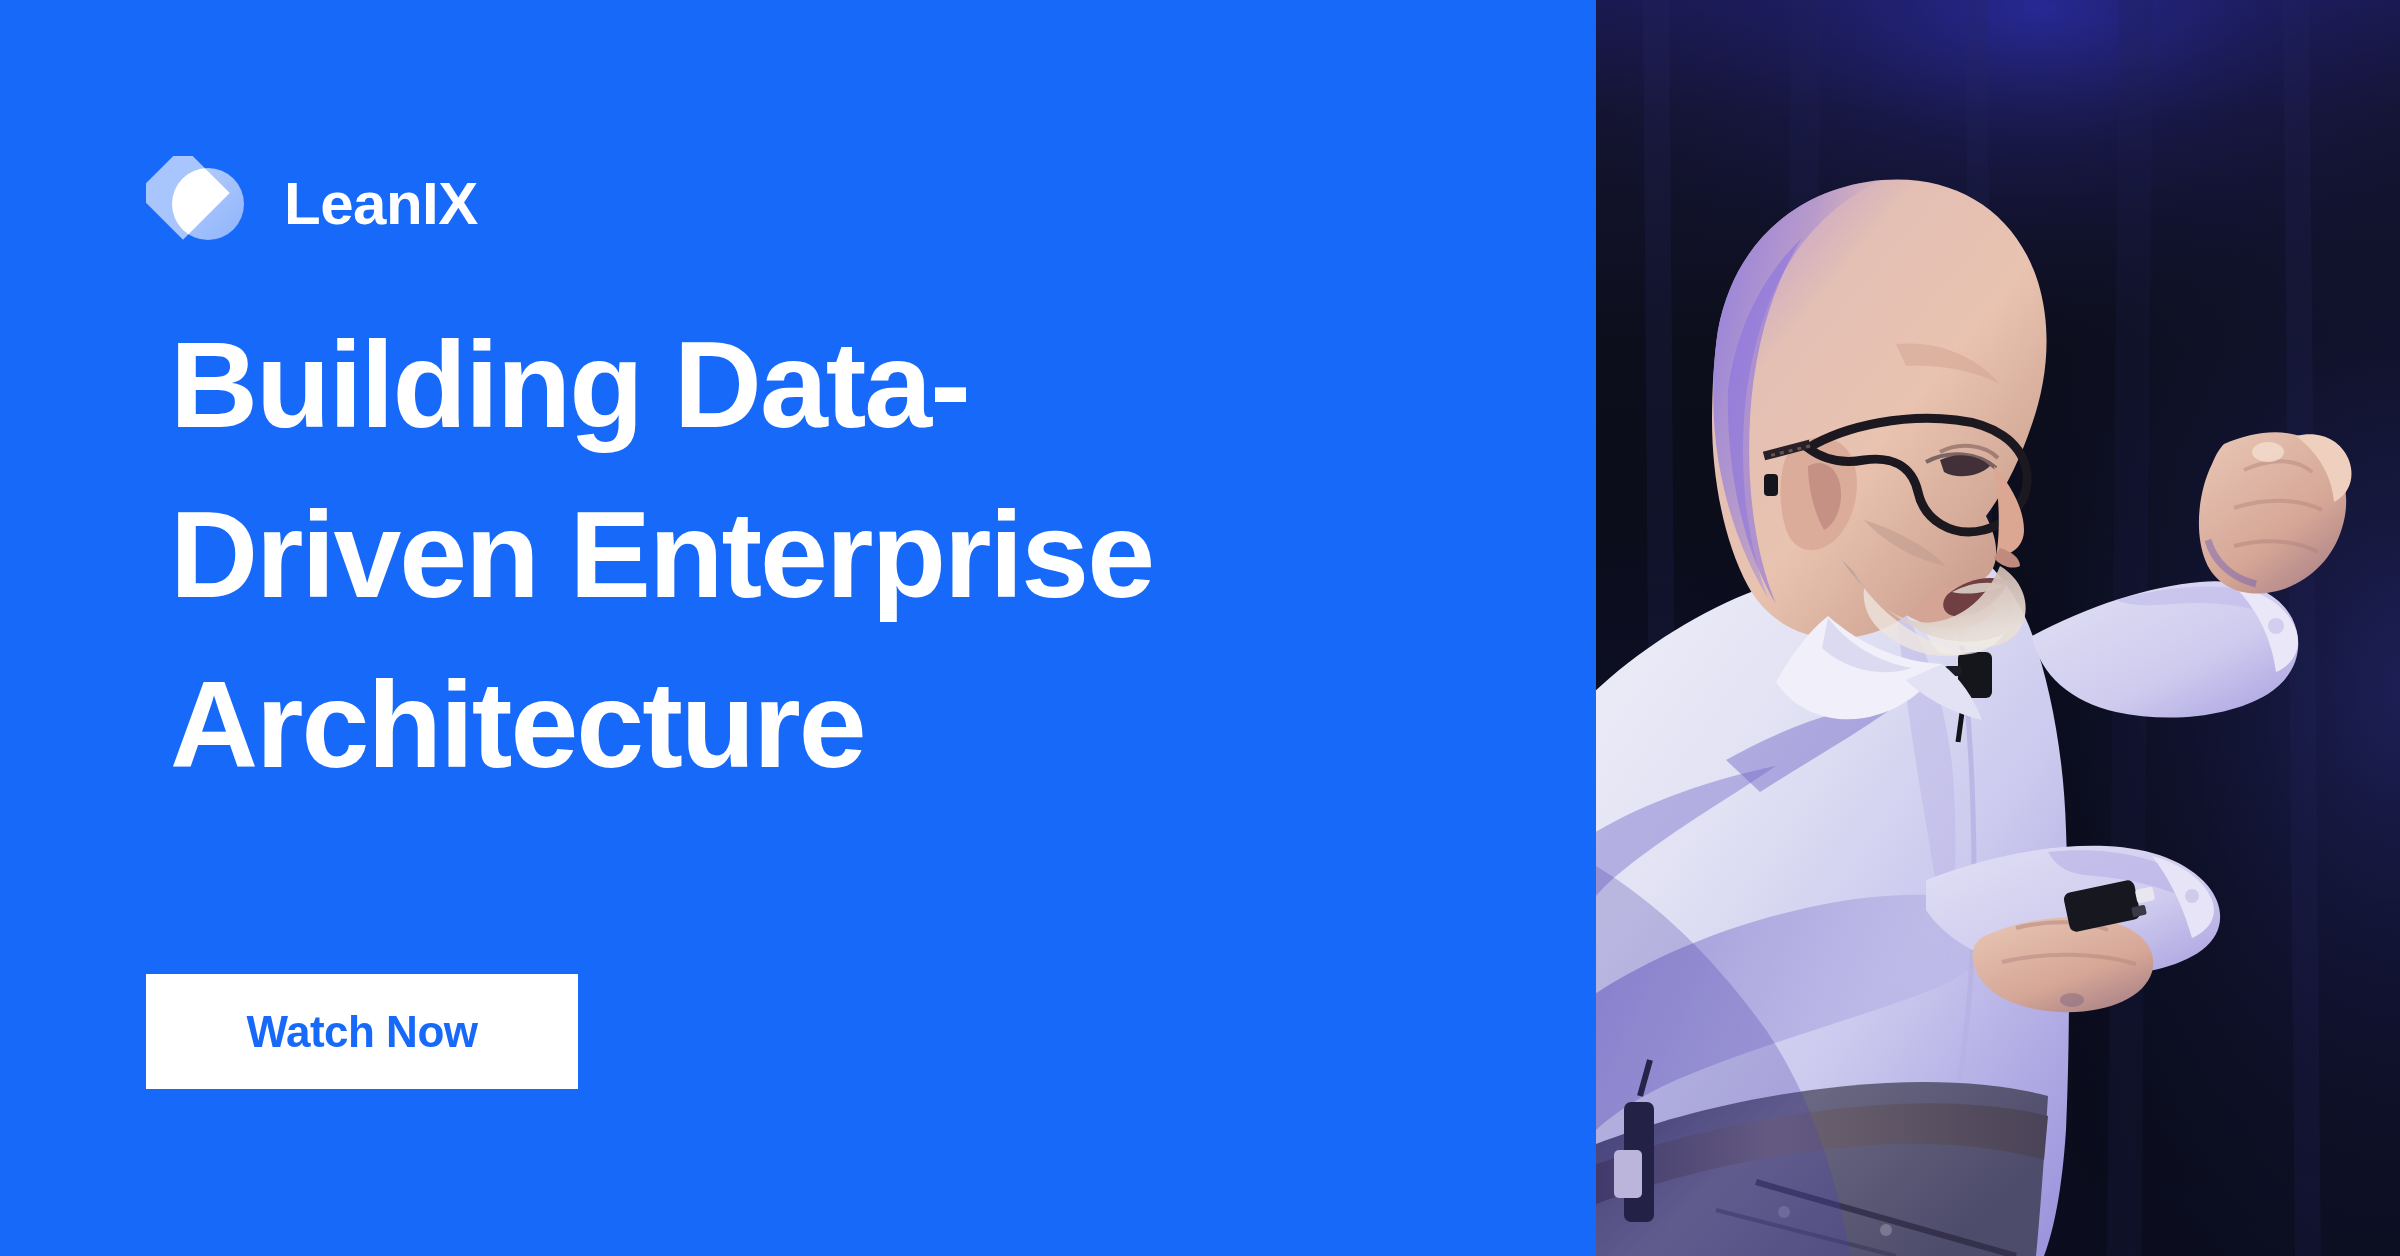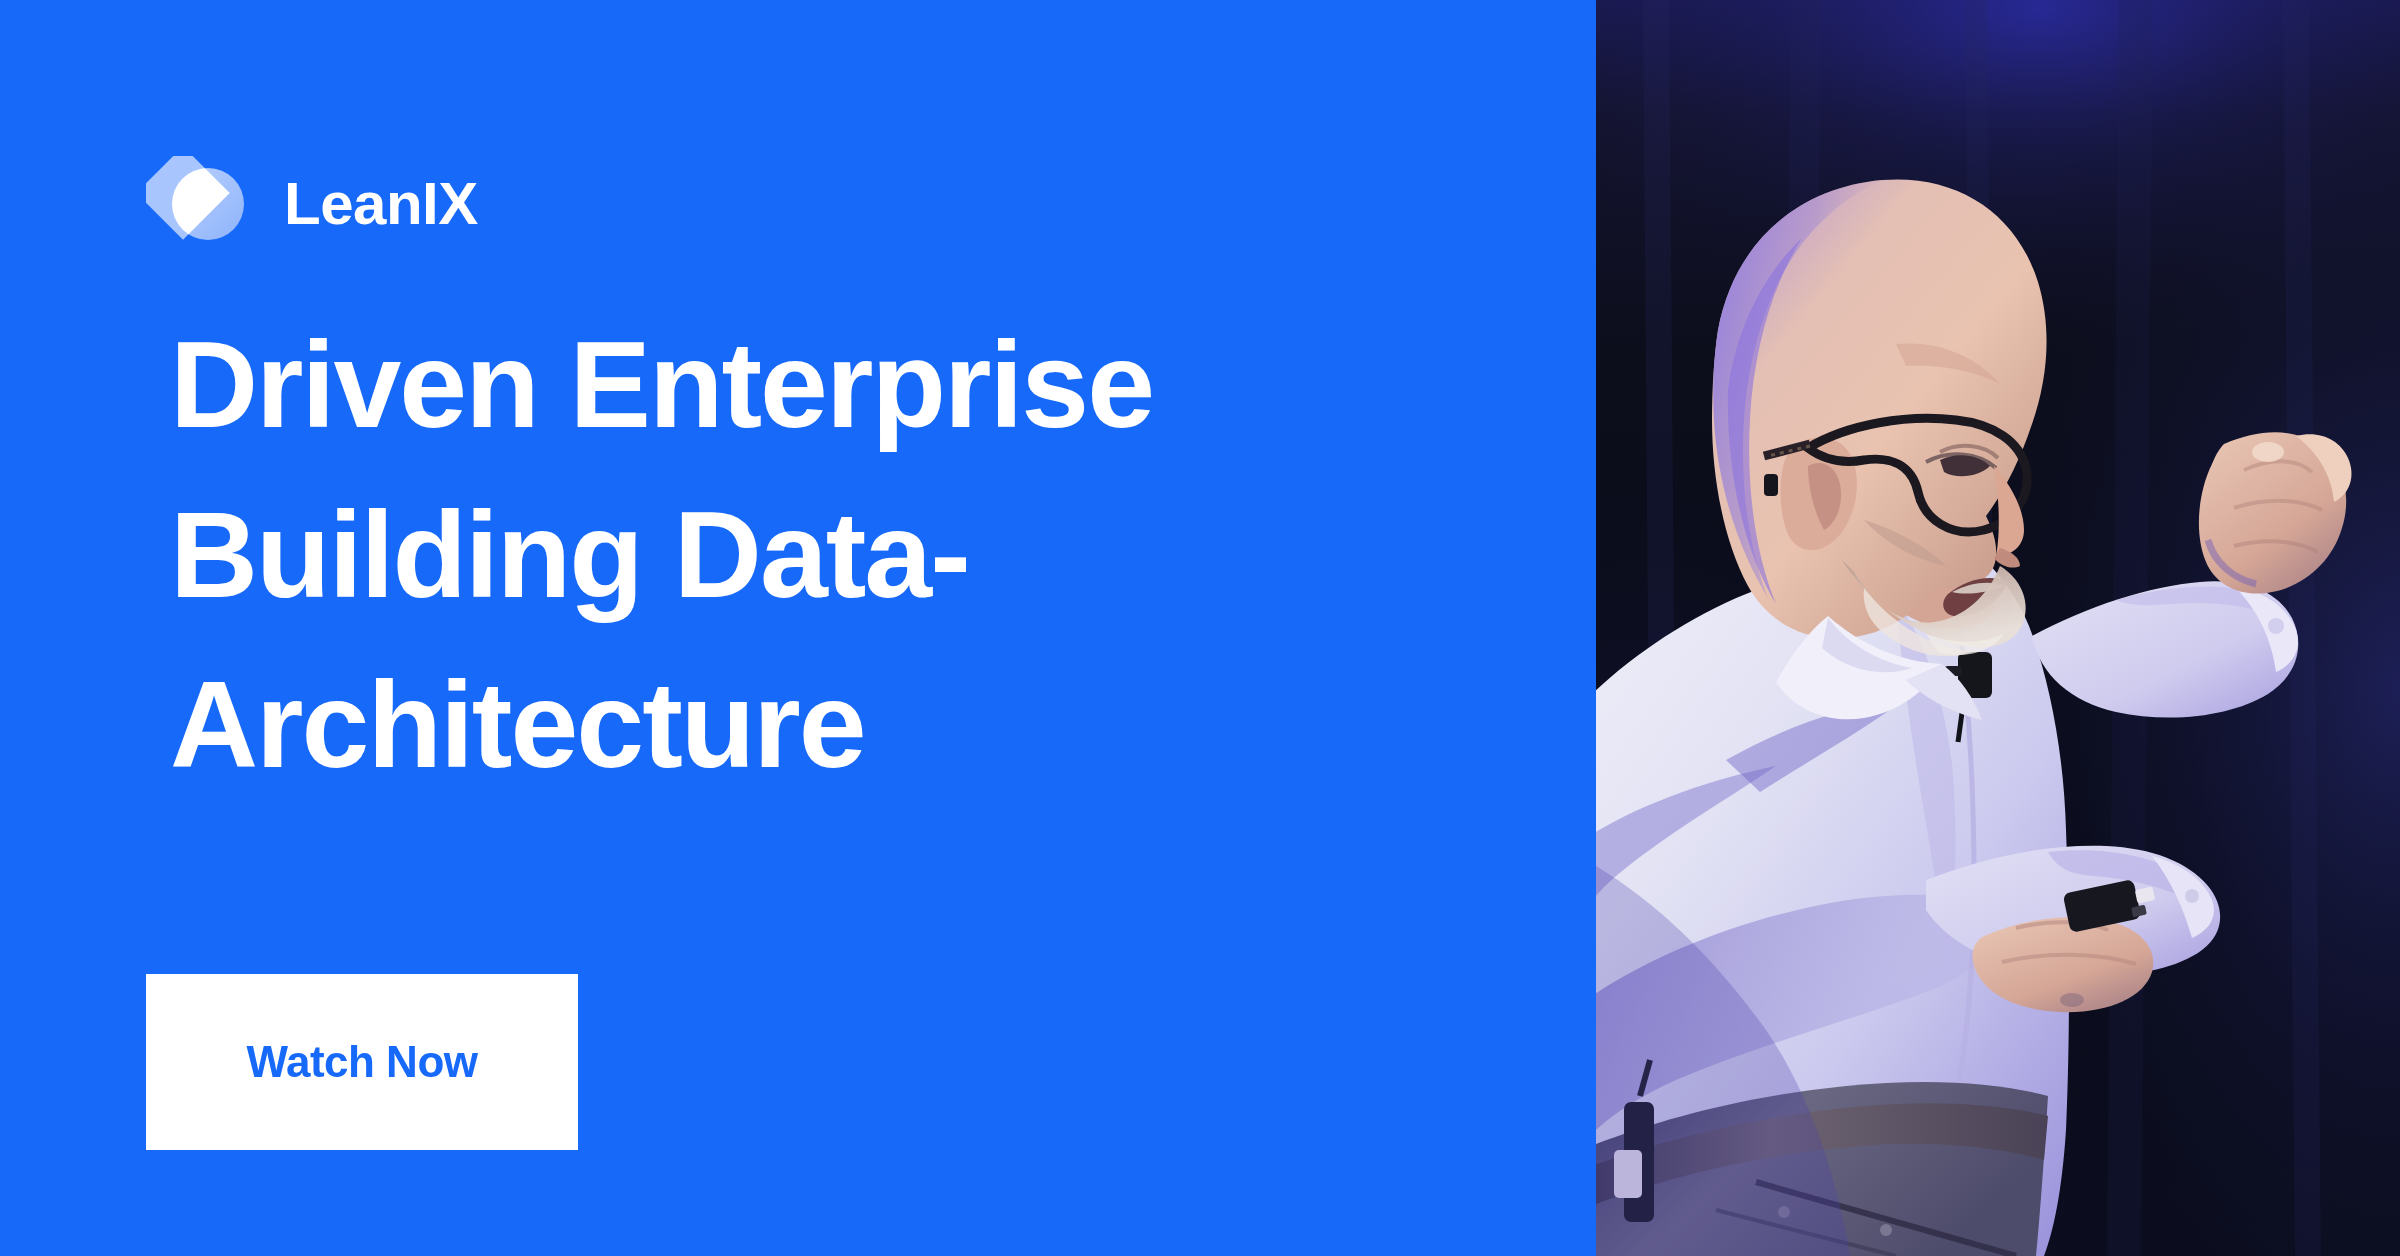--- a/index.html
+++ b/index.html
@@ -61,21 +61,21 @@
     font-weight:bold;
     line-height:170px;
     letter-spacing:-2px;
   }
   .headline .hl-line { display:block; white-space:nowrap; }
 
   
   .cta-button {
     position:absolute;
     left:146px; top:974px;
-    width:432px; height:176px;
+    width:432px; height:115px;
     background:#FFFFFF;
     border:0; border-radius:0;
     display:flex;
     align-items:center;
     justify-content:center;
     cursor:pointer;
     padding:0;
   }
   .cta-label {
     color:#1769FA;
@@ -125,22 +125,22 @@
 
           <g clip-path="url(#clip-circle)">
             <rect x="4" y="4" width="66" height="66" transform="rotate(45 37 37)" fill="#FFFFFF"></rect>
           </g>
         </svg>
       </div>
       <span class="logo-word">LeanIX</span>
     </div>
 
     <h1 class="headline">
+      <span class="hl-line">Building Data-</span>
       <span class="hl-line">Driven Enterprise</span>
-      <span class="hl-line">Building Data-</span>
       <span class="hl-line">Architecture</span>
     </h1>
 
     <button class="cta-button">
       <span class="cta-label">Watch Now</span>
     </button>
 
   </div>
 
   <div class="photo-panel">

